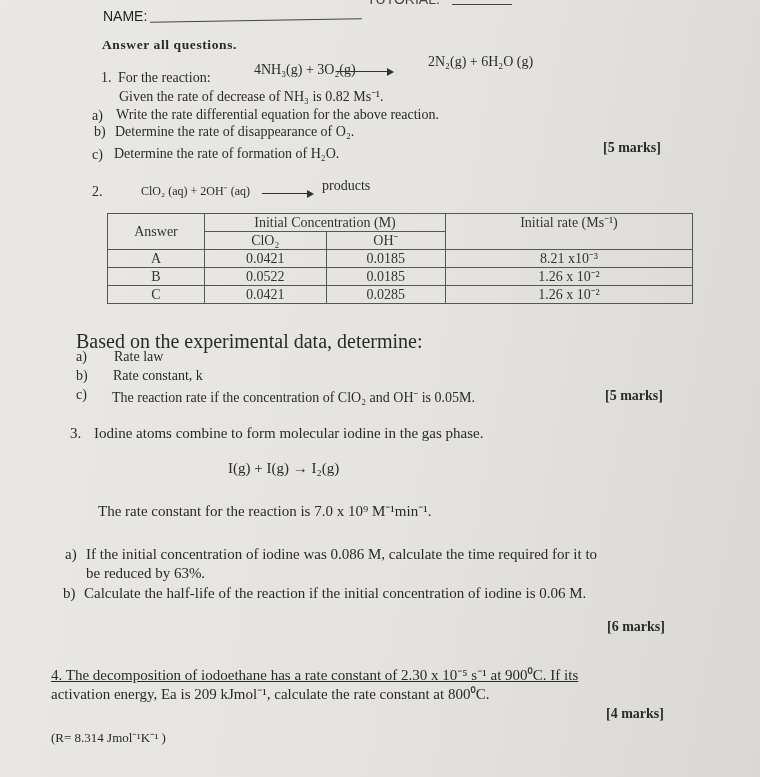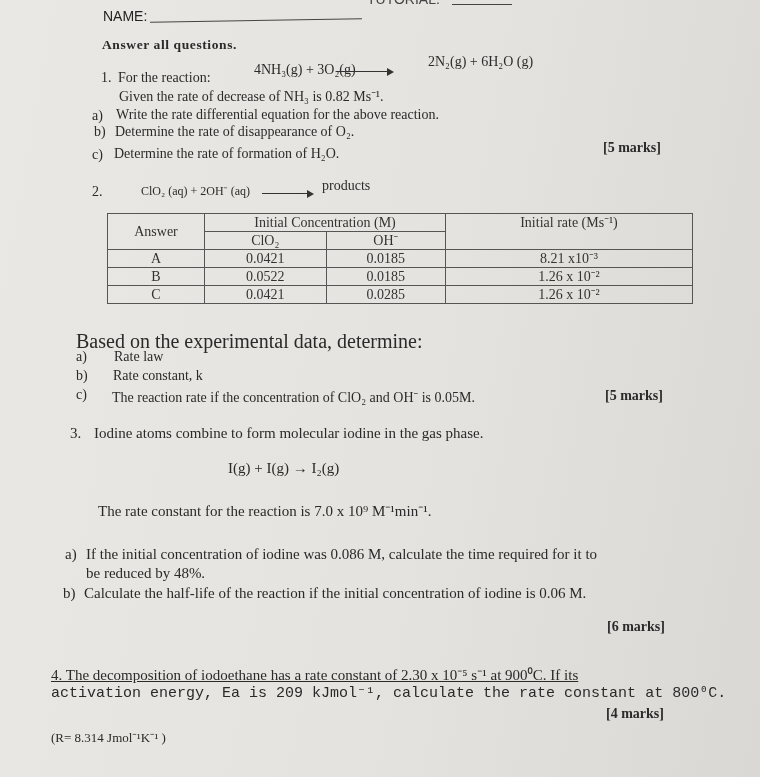--- a/index.html
+++ b/index.html
@@ -96,24 +96,24 @@
 </div>
 
 <div>
   <div class="abs" style="left:70px;top:425px;font-size:15px;">3.</div>
   <div class="abs" style="left:94px;top:425px;font-size:15px;">Iodine atoms combine to form molecular iodine in the gas phase.</div>
   <div class="abs" style="left:228px;top:460px;font-size:15px;">I(g) + I(g) → I₂(g)</div>
   <div class="abs" style="left:86px;top:500px;font-size:15px;margin-left:12px;">The rate constant for the reaction is 7.0 x 10⁹ M⁻¹min⁻¹.</div>
 
   <div class="abs" style="left:65px;top:546px;font-size:15px;">a)</div>
   <div class="abs" style="left:86px;top:546px;font-size:15px;">If the initial concentration of iodine was 0.086 M, calculate the time required for it to</div>
-  <div class="abs" style="left:86px;top:565px;font-size:15px;">be reduced by 48%.</div>
+  <div class="abs" style="left:86px;top:565px;font-size:15px;">be reduced by 63%.</div>
   <div class="abs" style="left:63px;top:585px;font-size:15px;">b)</div>
   <div class="abs" style="left:84px;top:585px;font-size:15px;">Calculate the half-life of the reaction if the initial concentration of iodine is 0.06 M.</div>
   <div class="abs bold" style="left:607px;top:619px;font-size:14px;">[6 marks]</div>
 </div>
 
 <div>
   <div class="abs" style="left:51px;top:664px;font-size:15px;text-decoration:underline;">4. The decomposition of iodoethane has a rate constant of 2.30 x 10⁻⁵ s⁻¹ at 900⁰C. If its</div>
-  <div class="abs" style="left:51px;top:683px;font-size:15px;font-family:Liberation Mono, monospace;">activation energy, Ea is 209 kJmol⁻¹, calculate the rate constant at 800⁰C.</div>
+  <div class="abs" style="left:51px;top:683px;font-size:15px;">activation energy, Ea is 209 kJmol⁻¹, calculate the rate constant at 800⁰C.</div>
   <div class="abs" style="left:51px;top:712px;font-size:13px;margin-top:16px;">(R= 8.314 Jmol⁻¹K⁻¹  )</div>
   <div class="abs bold" style="left:606px;top:706px;font-size:14px;">[4 marks]</div>
 </div>
 
 </body></html>

